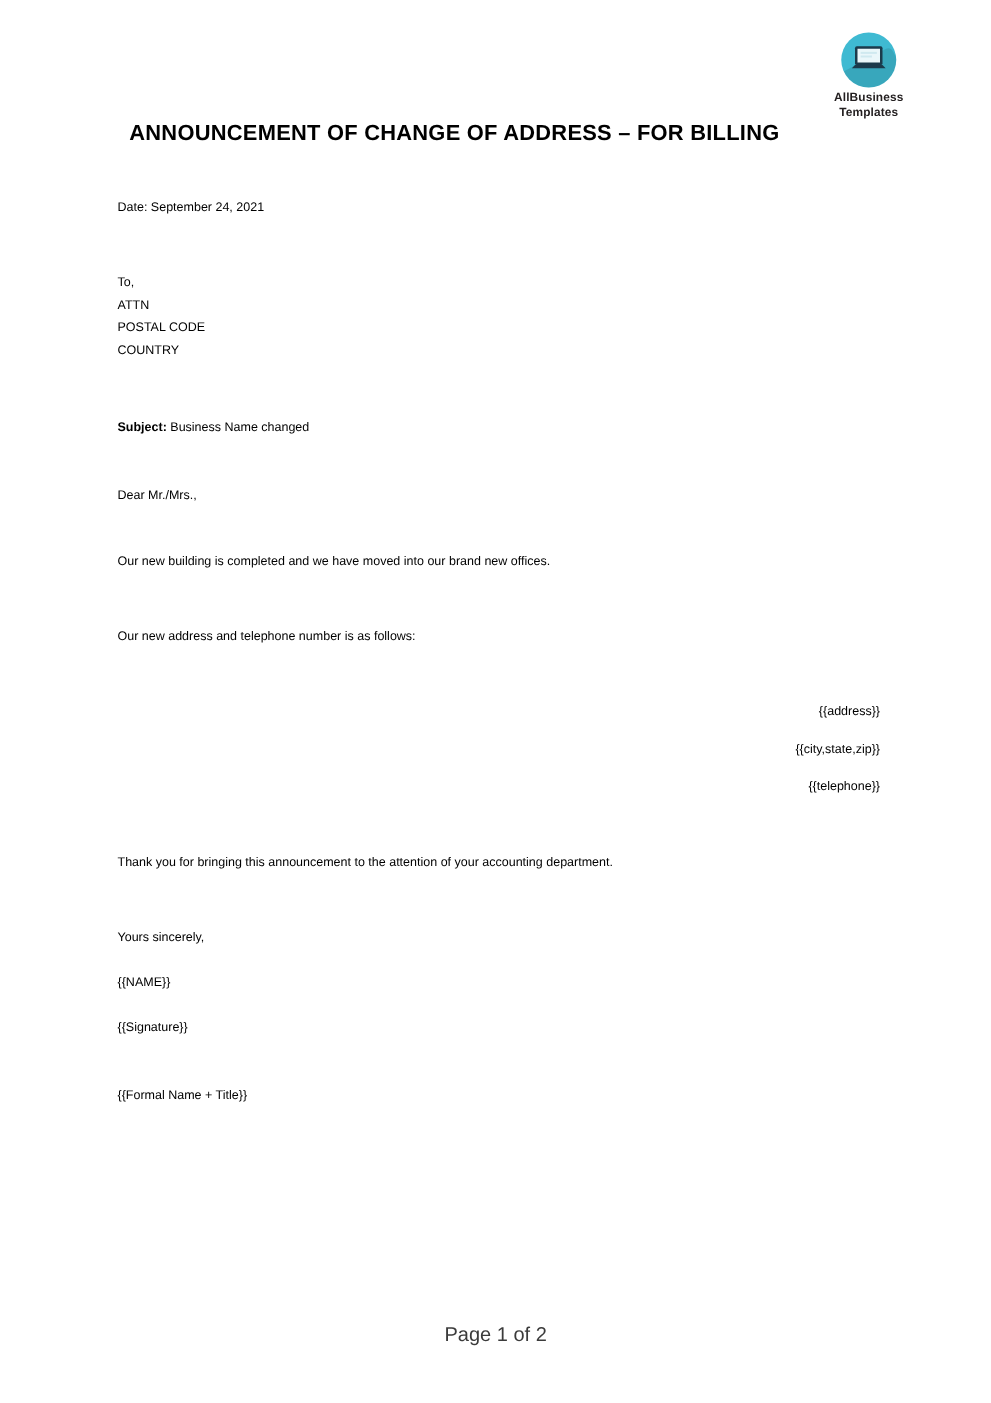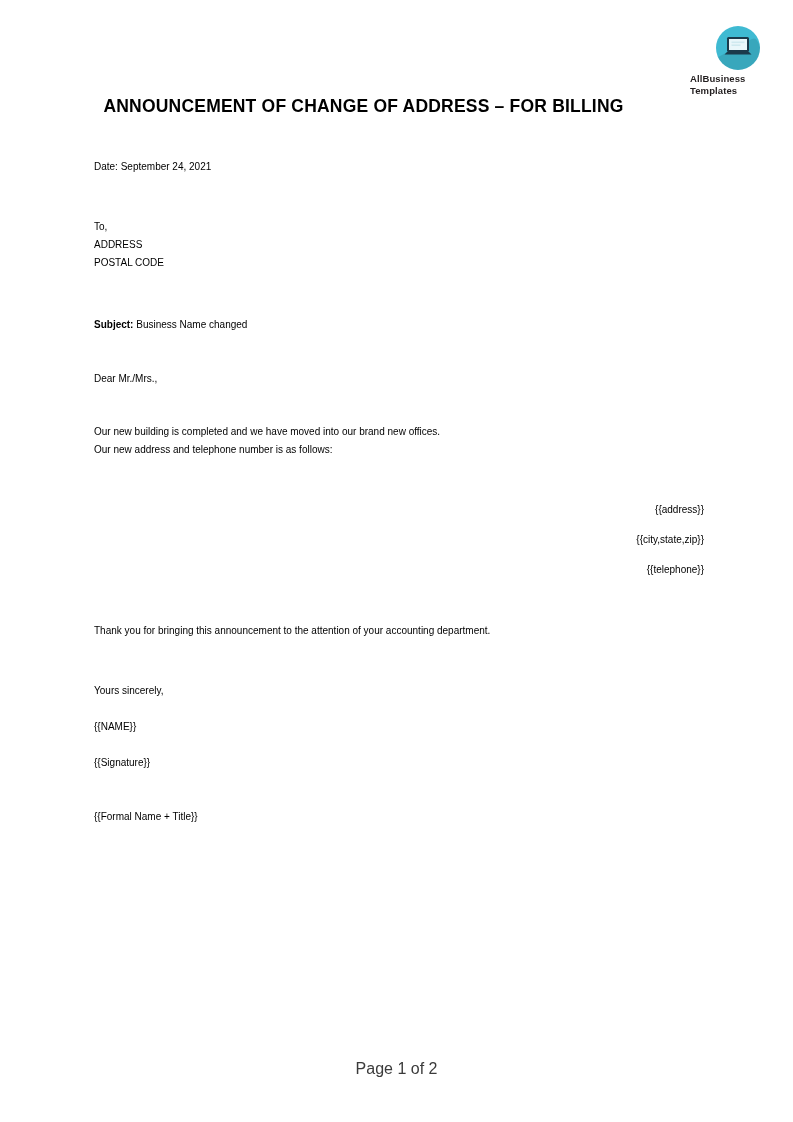--- a/index.html
+++ b/index.html
@@ -16,23 +16,23 @@
     width: 793px;
     height: 1122px;
     background: #ffffff;
     overflow: hidden;
   }
 
   
   .logo-block {
     position: absolute;
     top: 26px;
-    left: 690px;
+    left: 647px;
     width: 96px;
-    text-align: left;
+    text-align: center;
   }
   .logo-circle {
     position: relative;
     width: 44px;
     height: 44px;
     margin: 0 auto 3px auto;
     border-radius: 50%;
     background: #3fbad2;
     overflow: hidden;
   }
@@ -80,21 +80,21 @@
     width: 610px;
     font-size: 10px;
     line-height: 18px;
   }
   .line { margin: 0; }
   .sp-date      { margin-bottom: 42px; }
   .addr-block   { margin-bottom: 44px; }
   .addr-block .line { line-height: 18px; }
   .sp-subject   { margin-bottom: 36px; }
   .sp-greeting  { margin-bottom: 35px; }
-  .sp-para1     { }
+  .sp-para1     { margin-bottom: 42px; }
   .sp-para2     { margin-bottom: 42px; }
   .placeholders { margin-bottom: 43px; text-align: right; }
   .placeholders .line { margin-bottom: 12px; }
   .placeholders .line:last-child { margin-bottom: 0; }
   .sp-thanks    { margin-bottom: 42px; }
   .sign-block .line { margin-bottom: 18px; }
   .sign-block    { margin-bottom: 36px; }
   b.subject-label { font-weight: bold; }
 
   
@@ -131,22 +131,23 @@
   </div>
 
   <div class="doc-title">ANNOUNCEMENT OF  CHANGE OF ADDRESS  – FOR BILLING</div>
 
   <div class="body-area">
 
     <p class="line sp-date">Date: September 24, 2021</p>
 
     <div class="addr-block">
       <p class="line">To,</p>
-      <p class="line">ADDRESS</p>
+      <p class="line">ATTN</p>
       <p class="line">POSTAL CODE</p>
+      <p class="line">COUNTRY</p>
     </div>
 
     <p class="line sp-subject"><b class="subject-label">Subject:</b> <span>Business Name changed</span></p>
 
     <p class="line sp-greeting">Dear Mr./Mrs.,</p>
 
     <p class="line sp-para1">Our new building is completed and we have moved into our brand new offices.</p>
 
     <p class="line sp-para2">Our new address and telephone number is as follows:</p>
 

